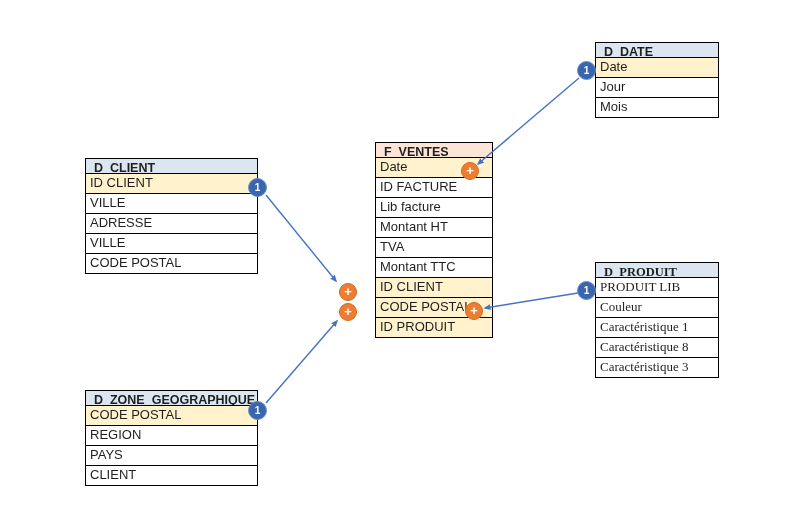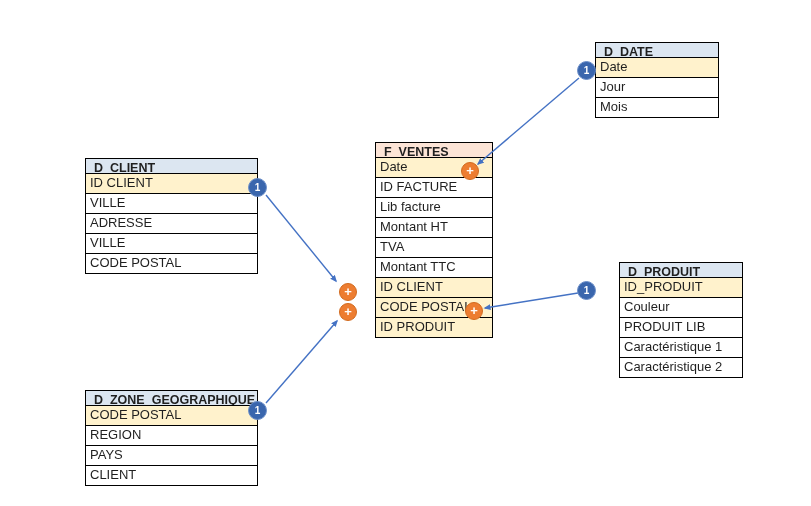--- a/index.html
+++ b/index.html
@@ -48,21 +48,21 @@
     border-top: none;
     white-space: nowrap;
     overflow: hidden;
   }
   .etable .row.key { background: var(--key-row-fill, #FFF2CC); }
 
   #t-d-client   { left: 85px;  top: 158px; width: 173px; }
   #t-d-zone     { left: 85px;  top: 390px; width: 173px; }
   #t-f-ventes   { left: 375px; top: 142px; width: 118px; }
   #t-d-date     { left: 595px; top: 42px;  width: 124px; }
-  #t-d-produit  { left: 619px; top: 262px; width: 124px; }
+  #t-d-produit  { left: 595px; top: 262px; width: 124px; font-family: Liberation Serif, serif; }
 
   
   svg.links {
     position: absolute;
     left: 0; top: 0;
     width: 811px; height: 506px;
     z-index: 2;
   }
   svg.links line {
     stroke: var(--relationship-line, #4472C4);
@@ -161,25 +161,25 @@
     <div class="rows">
         <div class="row key"><span>Date</span></div>
         <div class="row"><span>Jour</span></div>
         <div class="row"><span>Mois</span></div>
       </div>
   </div>
 
   <div class="etable dimension" id="t-d-produit">
     <div class="thead">D_PRODUIT</div>
     <div class="rows">
-        <div class="row key"><span>ID_PRODUIT</span></div>
+        <div class="row"><span>PRODUIT LIB</span></div>
         <div class="row"><span>Couleur</span></div>
-        <div class="row"><span>PRODUIT LIB</span></div>
         <div class="row"><span>Caractéristique 1</span></div>
-        <div class="row"><span>Caractéristique 2</span></div>
+        <div class="row"><span>Caractéristique 8</span></div>
+        <div class="row"><span>Caractéristique 3</span></div>
       </div>
   </div>
 
   <div class="badge one" id="b-one-client">1</div>
   <div class="badge one" id="b-one-zone">1</div>
   <div class="badge one" id="b-one-date">1</div>
   <div class="badge one" id="b-one-produit">1</div>
 
   <div class="badge plus" id="b-plus-date">+</div>
   <div class="badge plus" id="b-plus-idclient">+</div>

